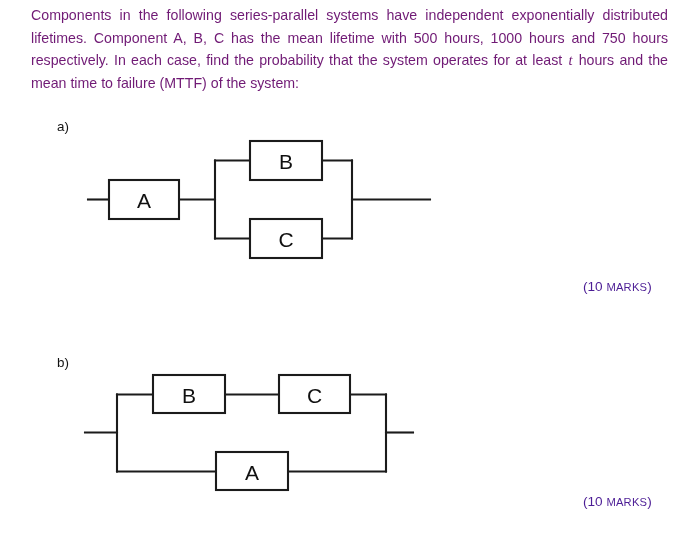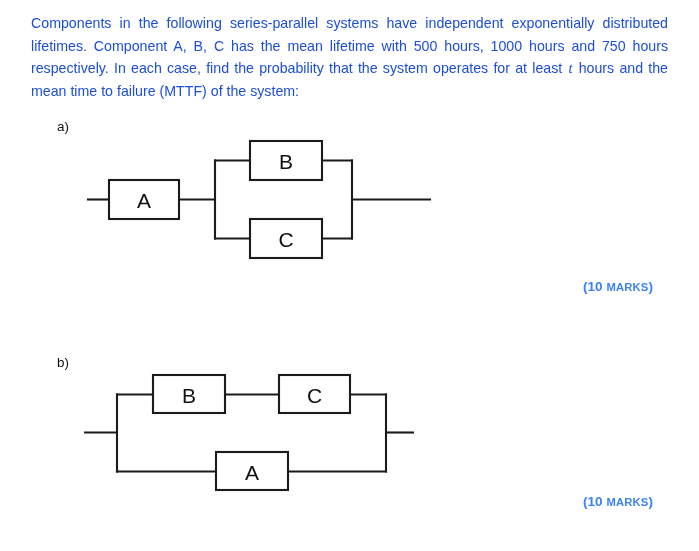--- a/index.html
+++ b/index.html
@@ -13,50 +13,50 @@
     position: relative;
     font-family: "Liberation Sans", sans-serif;
     color: #111111;
     overflow: hidden;
   }
 
   
   .question-text {
     position: absolute;
     left: 31px;
-    top: 12px;
+    top: 4px;
     width: 637px;
     font-size: 14.2px;
     line-height: 22.5px;
     text-align: justify;
     text-justify: inter-word;
-    color: #1d4ed8;
+    color: #701a75;
   }
   .question-text .mathvar {
     font-family: "Liberation Serif", serif;
     font-style: italic;
     font-size: 14.6px;
     padding: 0 1px;
   }
 
   
   .part-label {
     position: absolute;
     font-size: 13.4px;
     color: #121212;
   }
   #part-a-label { left: 57px; top: 119px; }
   #part-b-label { left: 57px; top: 355px; }
 
   
   .marks-label {
     position: absolute;
-    font-weight: bold;
+    font-weight: normal;
     font-size: 13.6px;
-    color: #3b82f6;
+    color: #4c1d95;
     white-space: nowrap;
   }
   .marks-label .sc {
     font-size: 11.2px;
     letter-spacing: 0.2px;
   }
   #marks-a { left: 583px; top: 279px; }
   #marks-b { left: 583px; top: 494px; }
 
   

